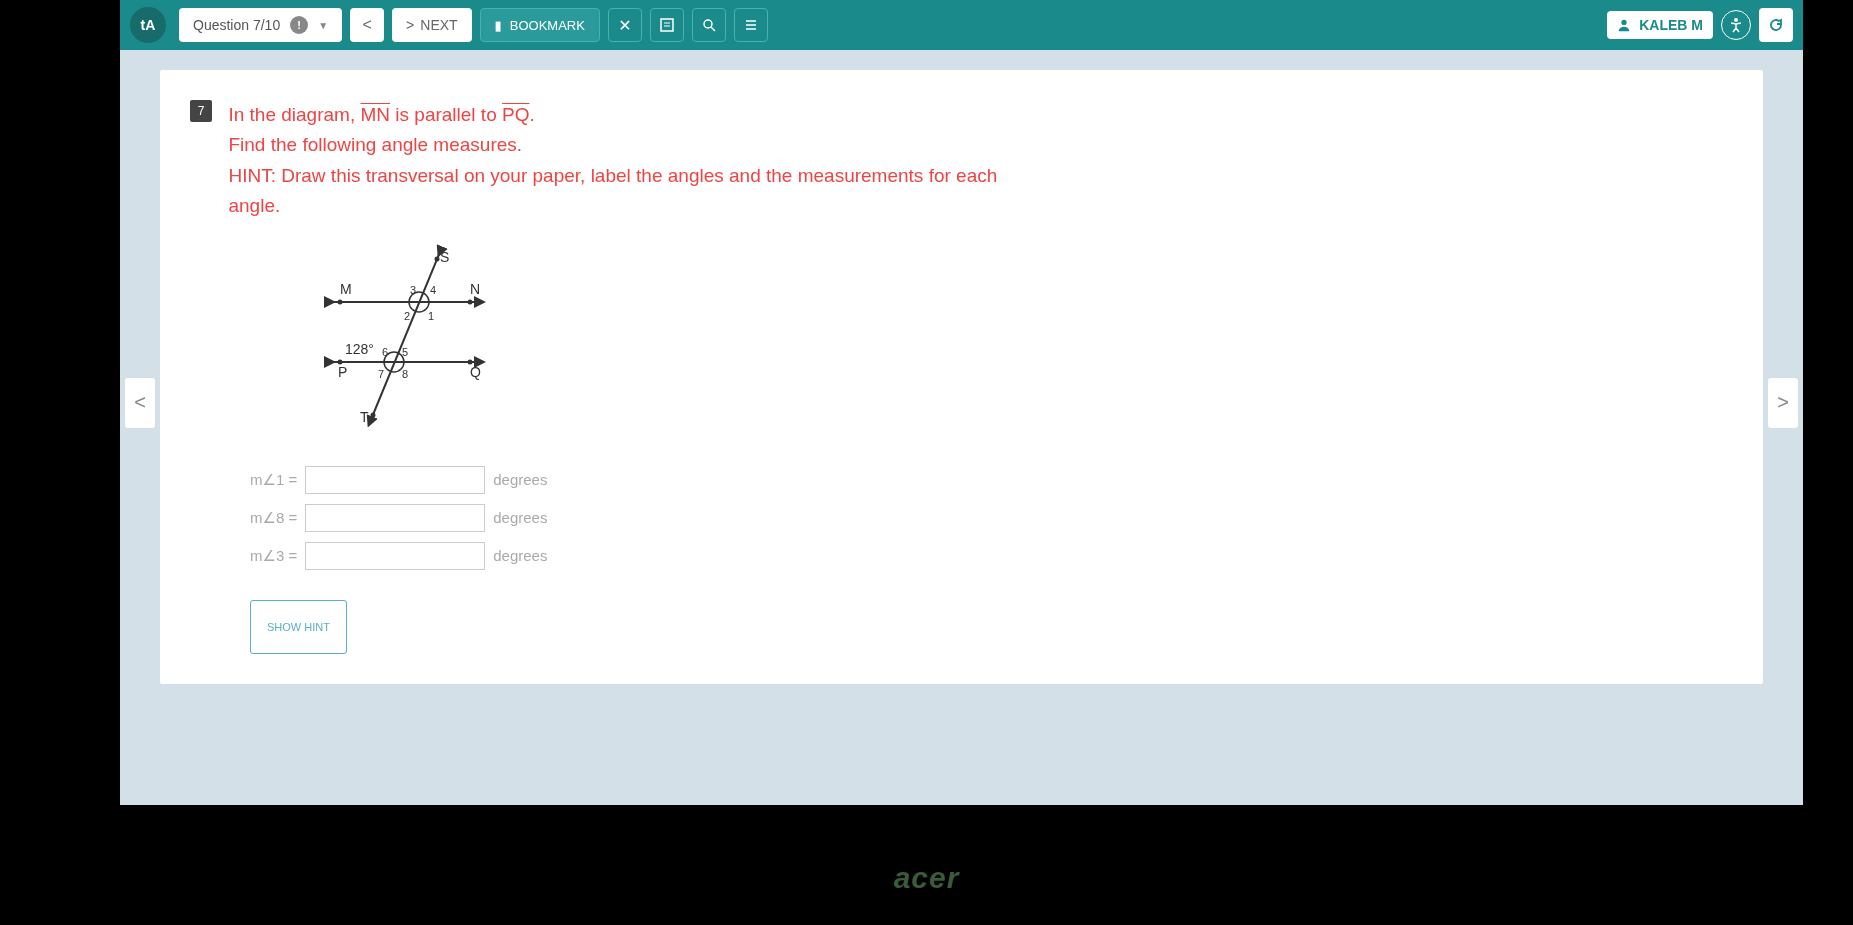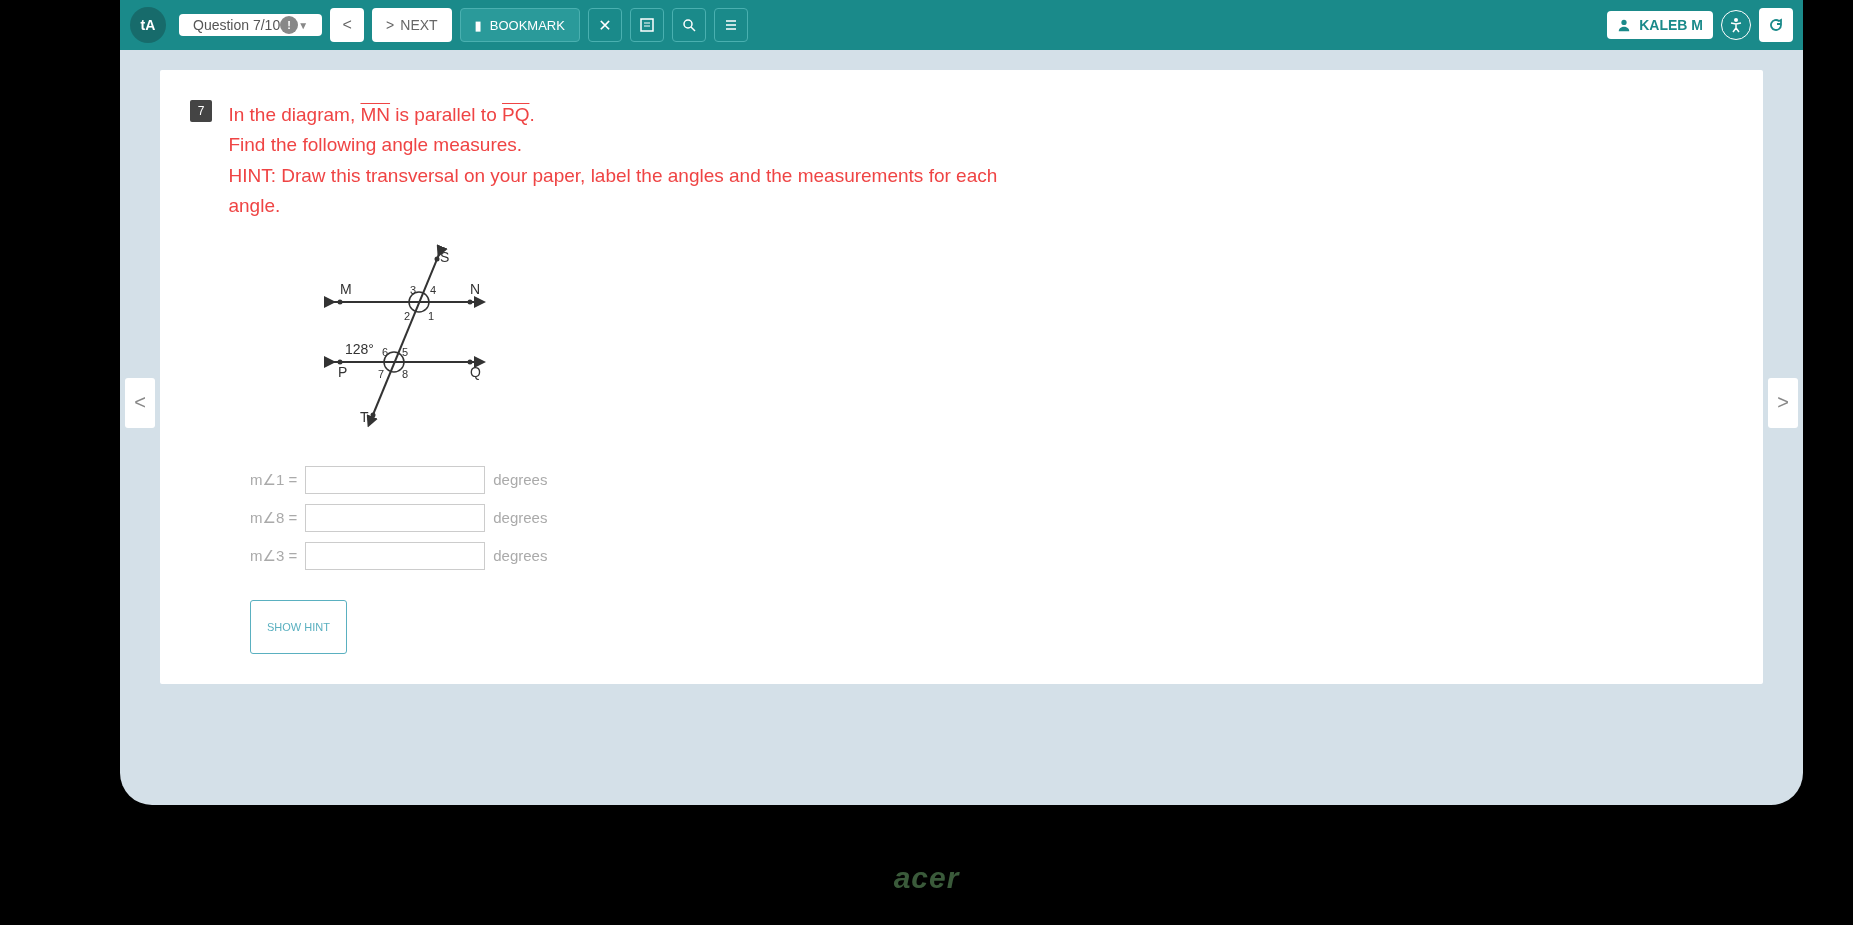--- a/index.html
+++ b/index.html
@@ -11,21 +11,20 @@
   overflow: hidden;
   position: relative;
 }
 .screen {
   position: absolute;
   top: 0;
   left: 120px;
   right: 50px;
   bottom: 120px;
   background: #d4e0e8;
-  border-radius: 32px;
 }
 .topbar {
   background: #1a8a8a;
   height: 50px;
   display: flex;
   align-items: center;
   padding: 0 10px;
   gap: 8px;
 }
 .badge-circle {
@@ -40,23 +39,24 @@
   font-size: 14px;
   font-weight: bold;
   margin-right: 5px;
 }
 .pill {
   background: #fff;
   border-radius: 4px;
   padding: 6px 14px;
   display: flex;
   align-items: center;
+  gap: 10px;
   font-size: 14px;
   color: #555;
-  height: 22px;
+  height: 34px;
 }
 .btn-nav {
   background: #fff;
   border: none;
   border-radius: 4px;
   width: 34px;
   height: 34px;
   display: flex;
   align-items: center;
   justify-content: center;

